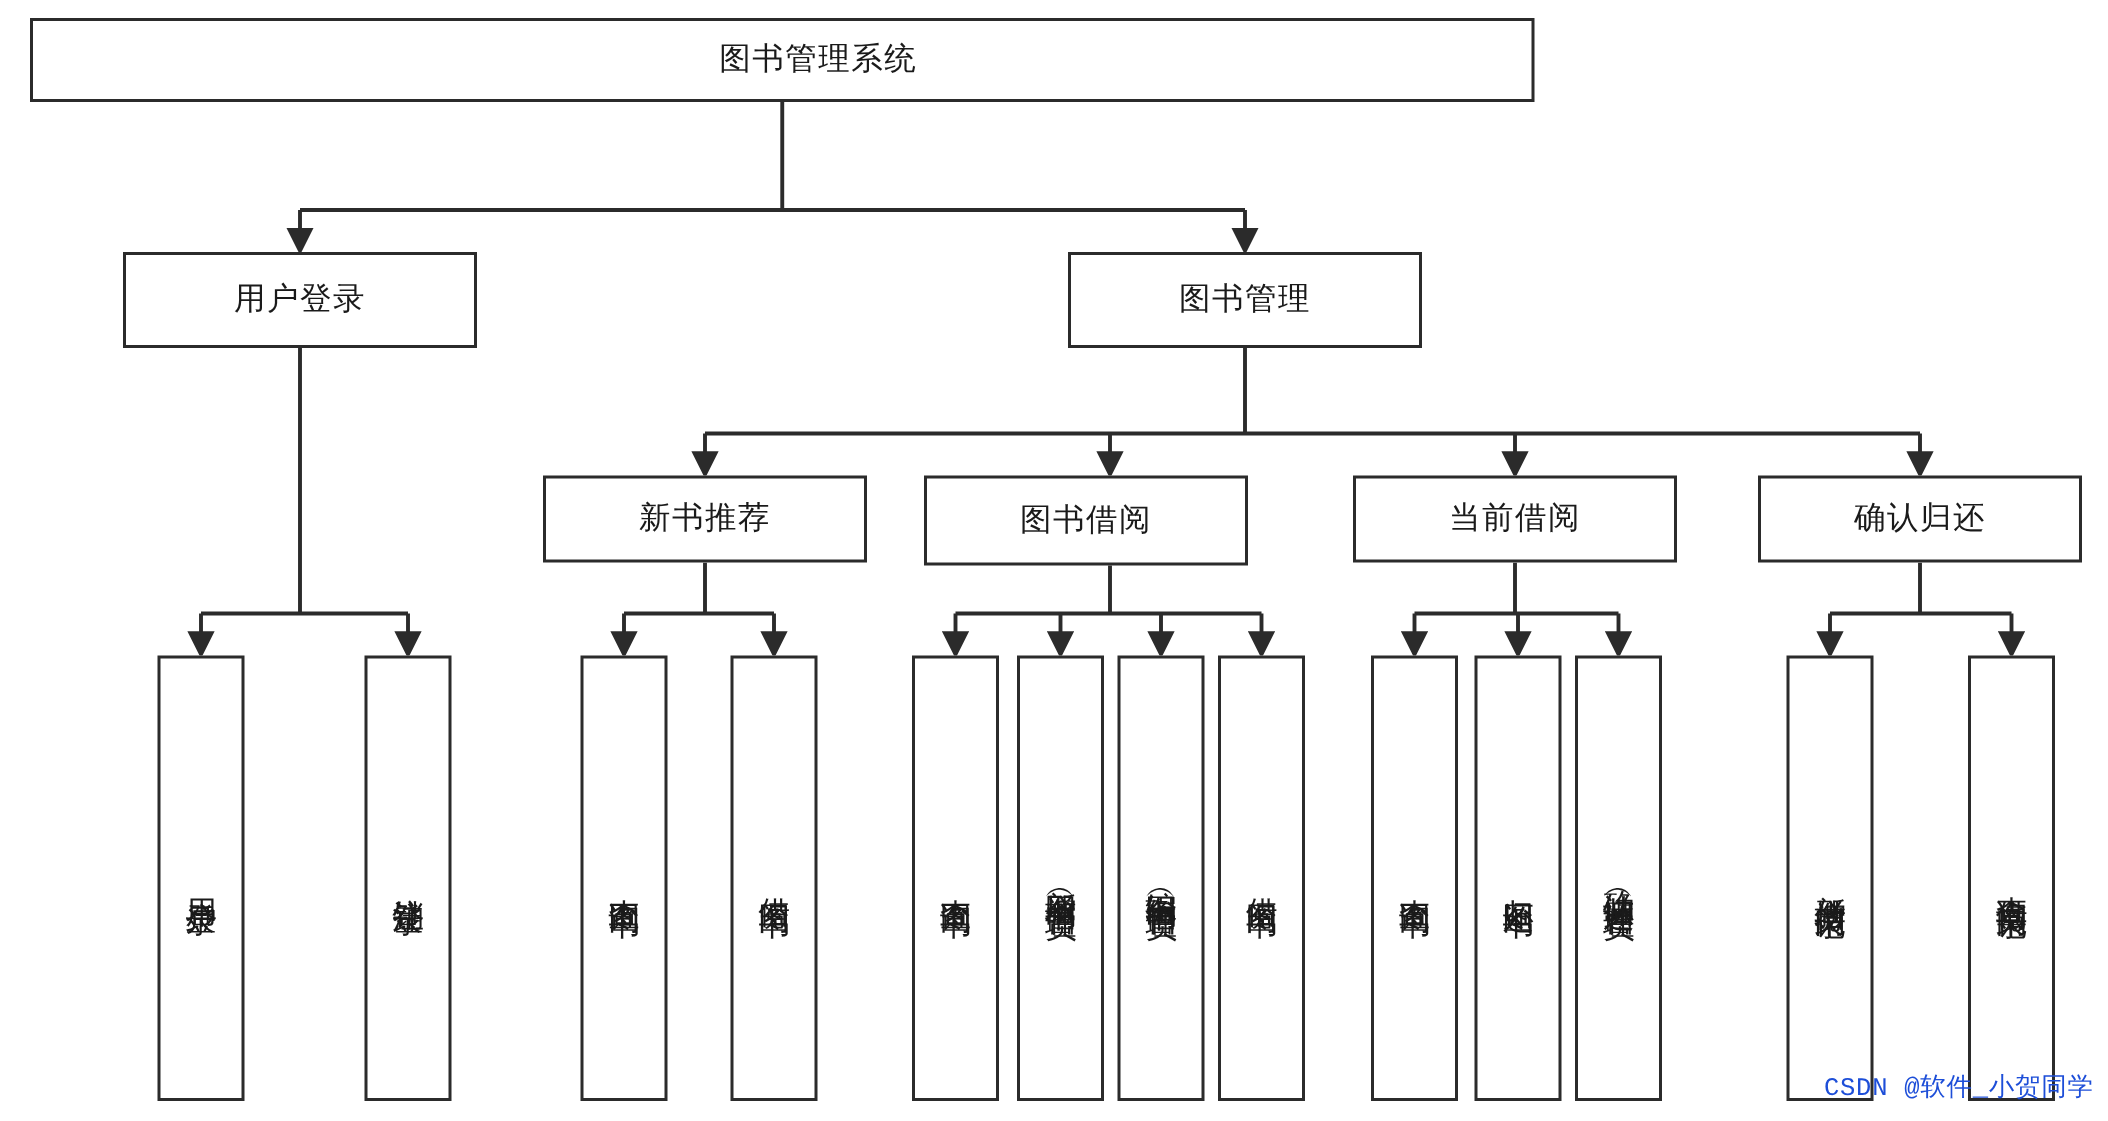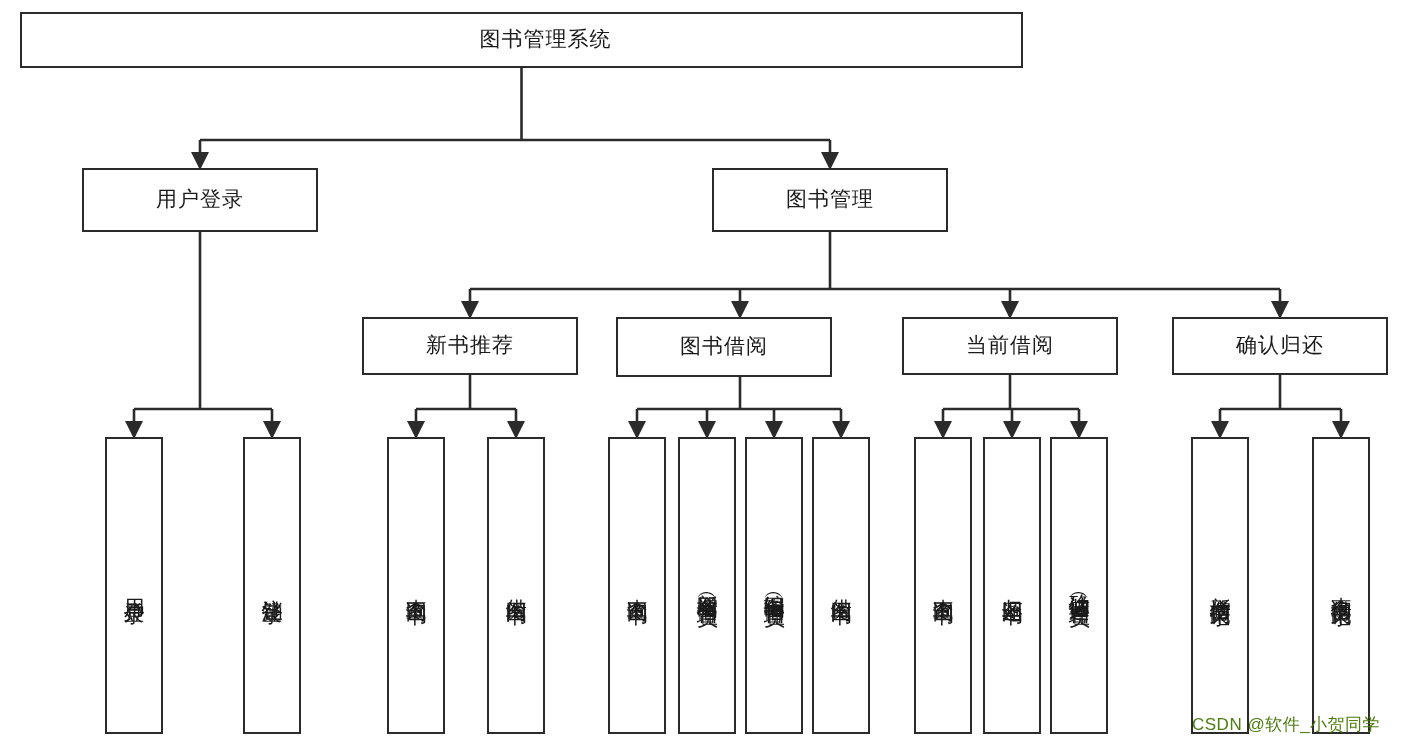--- a/index.html
+++ b/index.html
@@ -55,25 +55,26 @@
     padding-bottom: 6px;
   }
   .node .label {
     display: block;
   }
   .watermark {
     position: absolute;
     left: 1192px;
     top: 713px;
     font-size: 17px;
-    color: #4d7c0f;
+    color: #1d4ed8;
     letter-spacing: 0.5px;
     z-index: 3;
     white-space: nowrap;
-    font-family: Liberation Sans, sans-serif;
+    font-family: Liberation Mono, monospace;
+    padding-left: 24px;
   }
 </style>
 </head>
 <body>
 
 <div id="canvas">
 
   <svg id="edges" viewBox="0 0 1405 747" width="1405" height="747">
     <defs>
       <marker id="arrow" viewBox="0 0 12 12" refX="10" refY="6" markerWidth="7" markerHeight="7" orient="auto-start-reverse">

